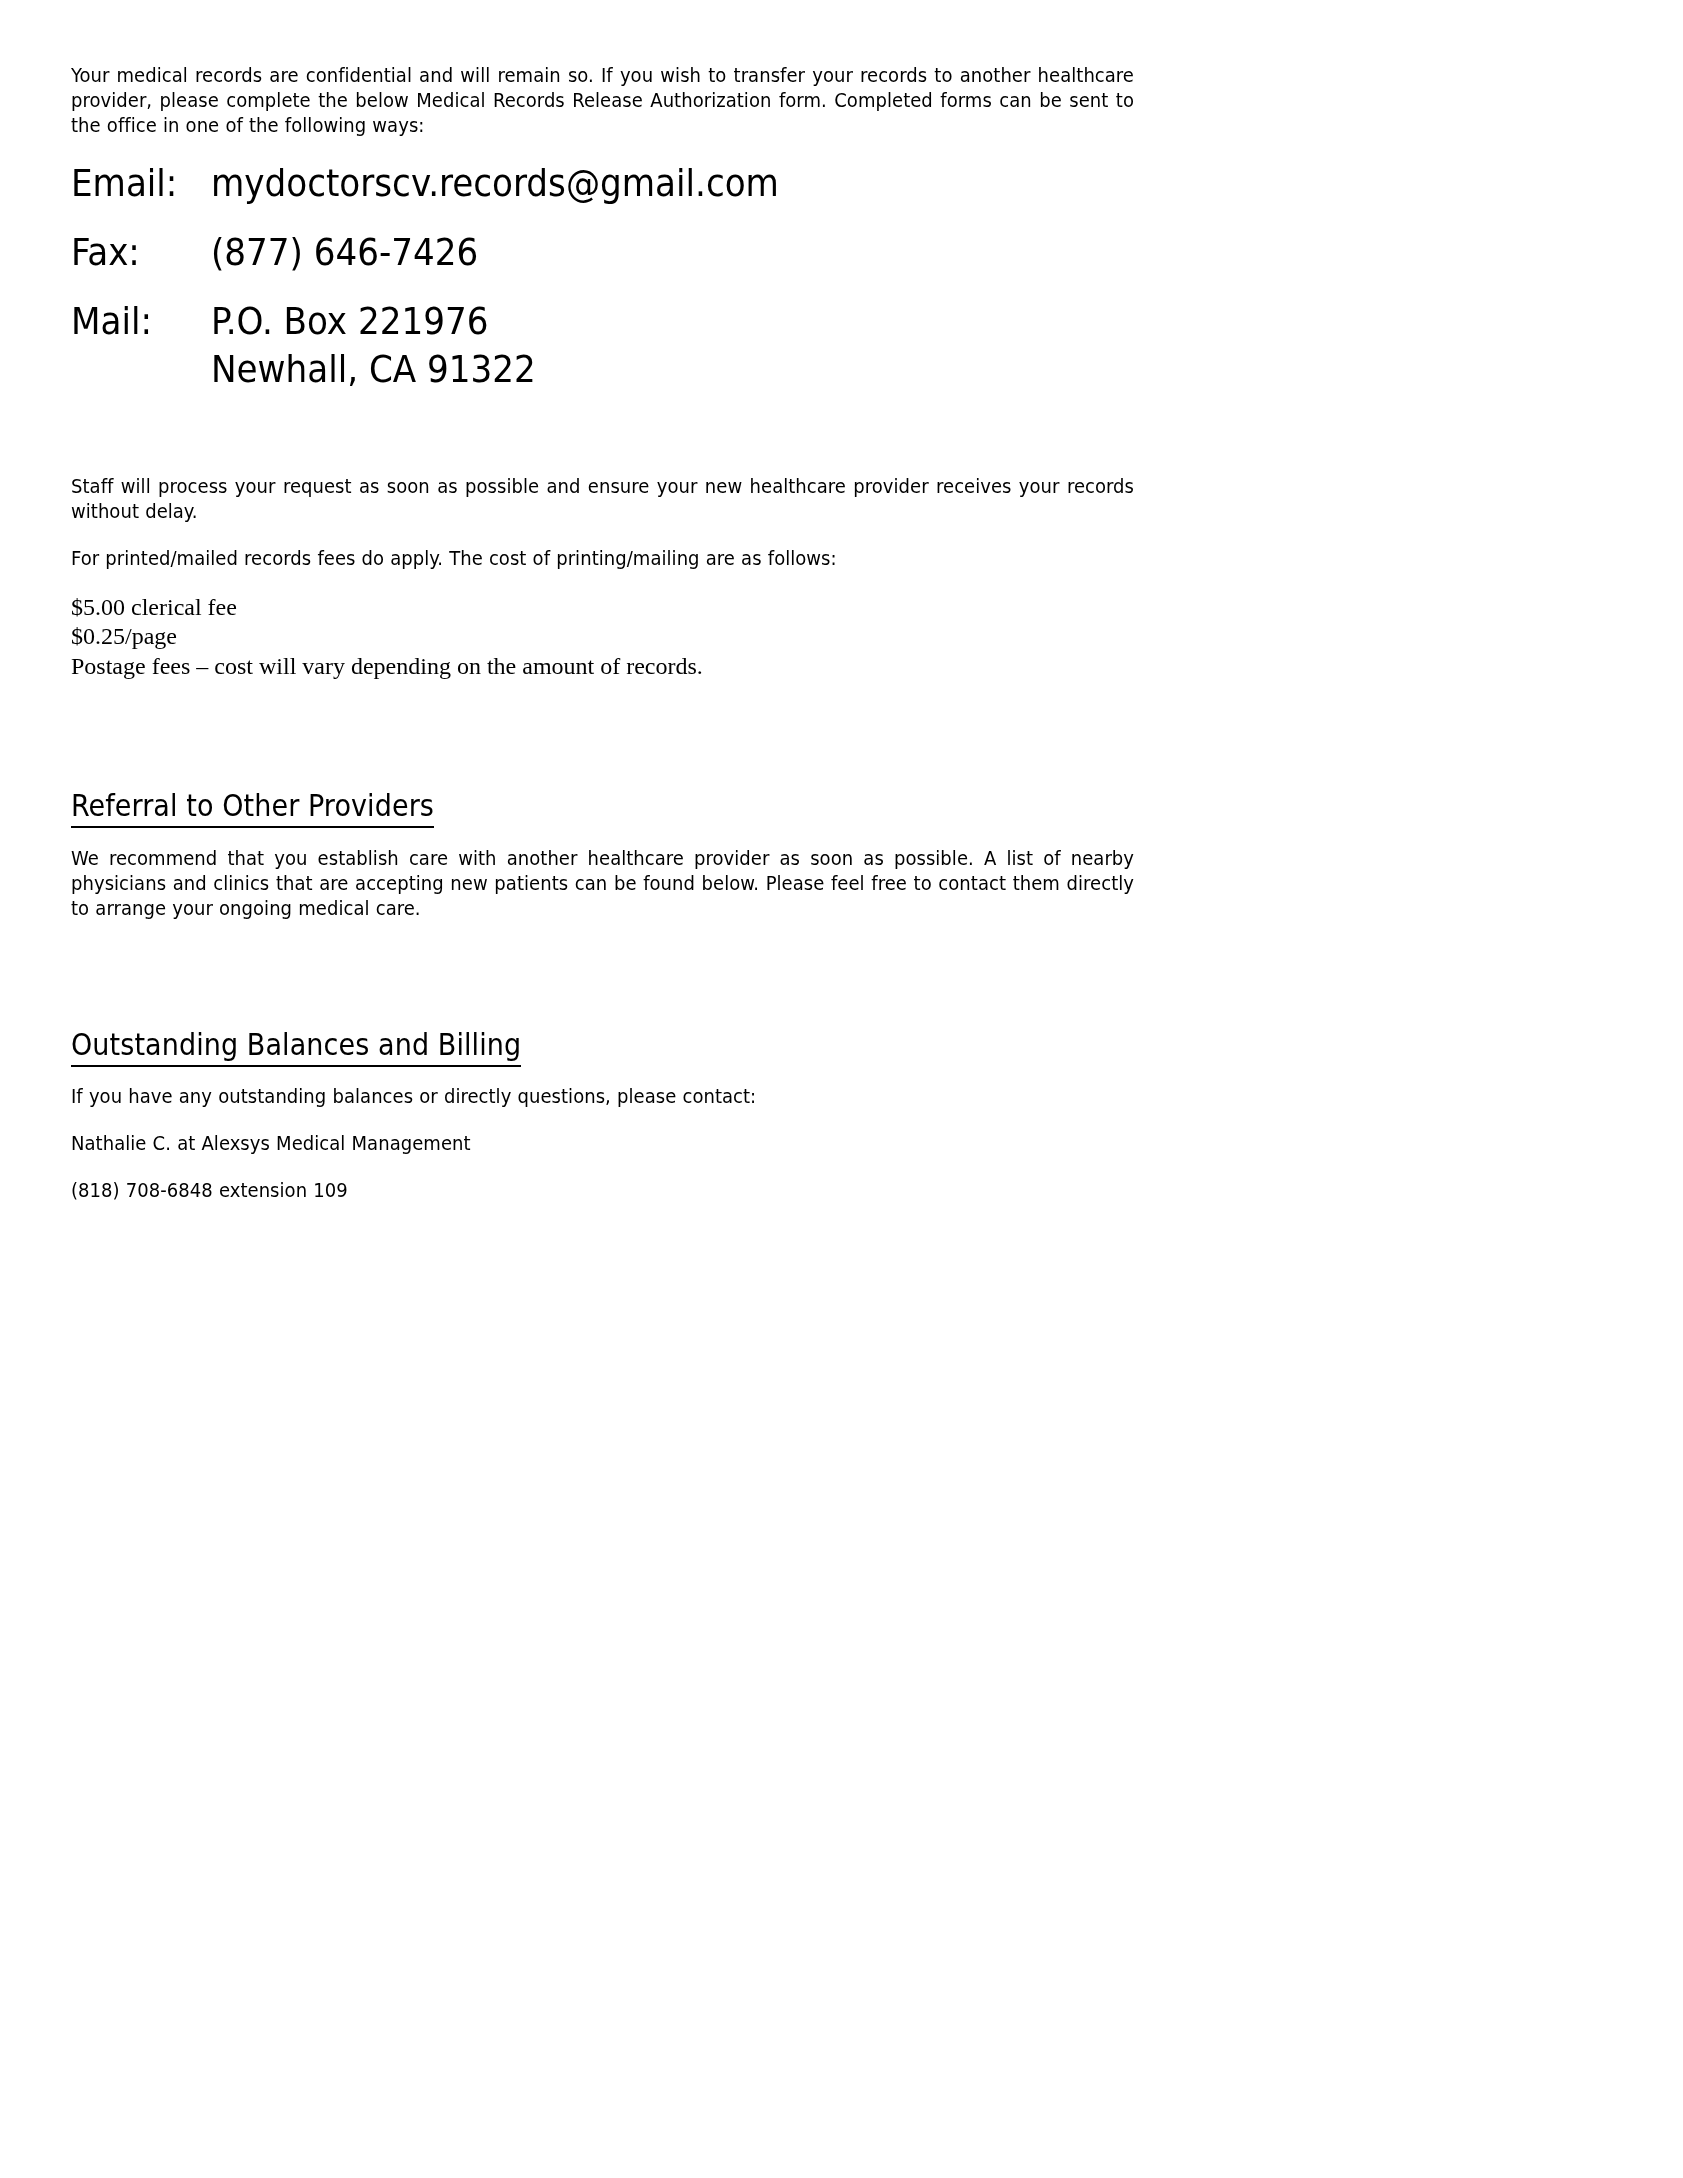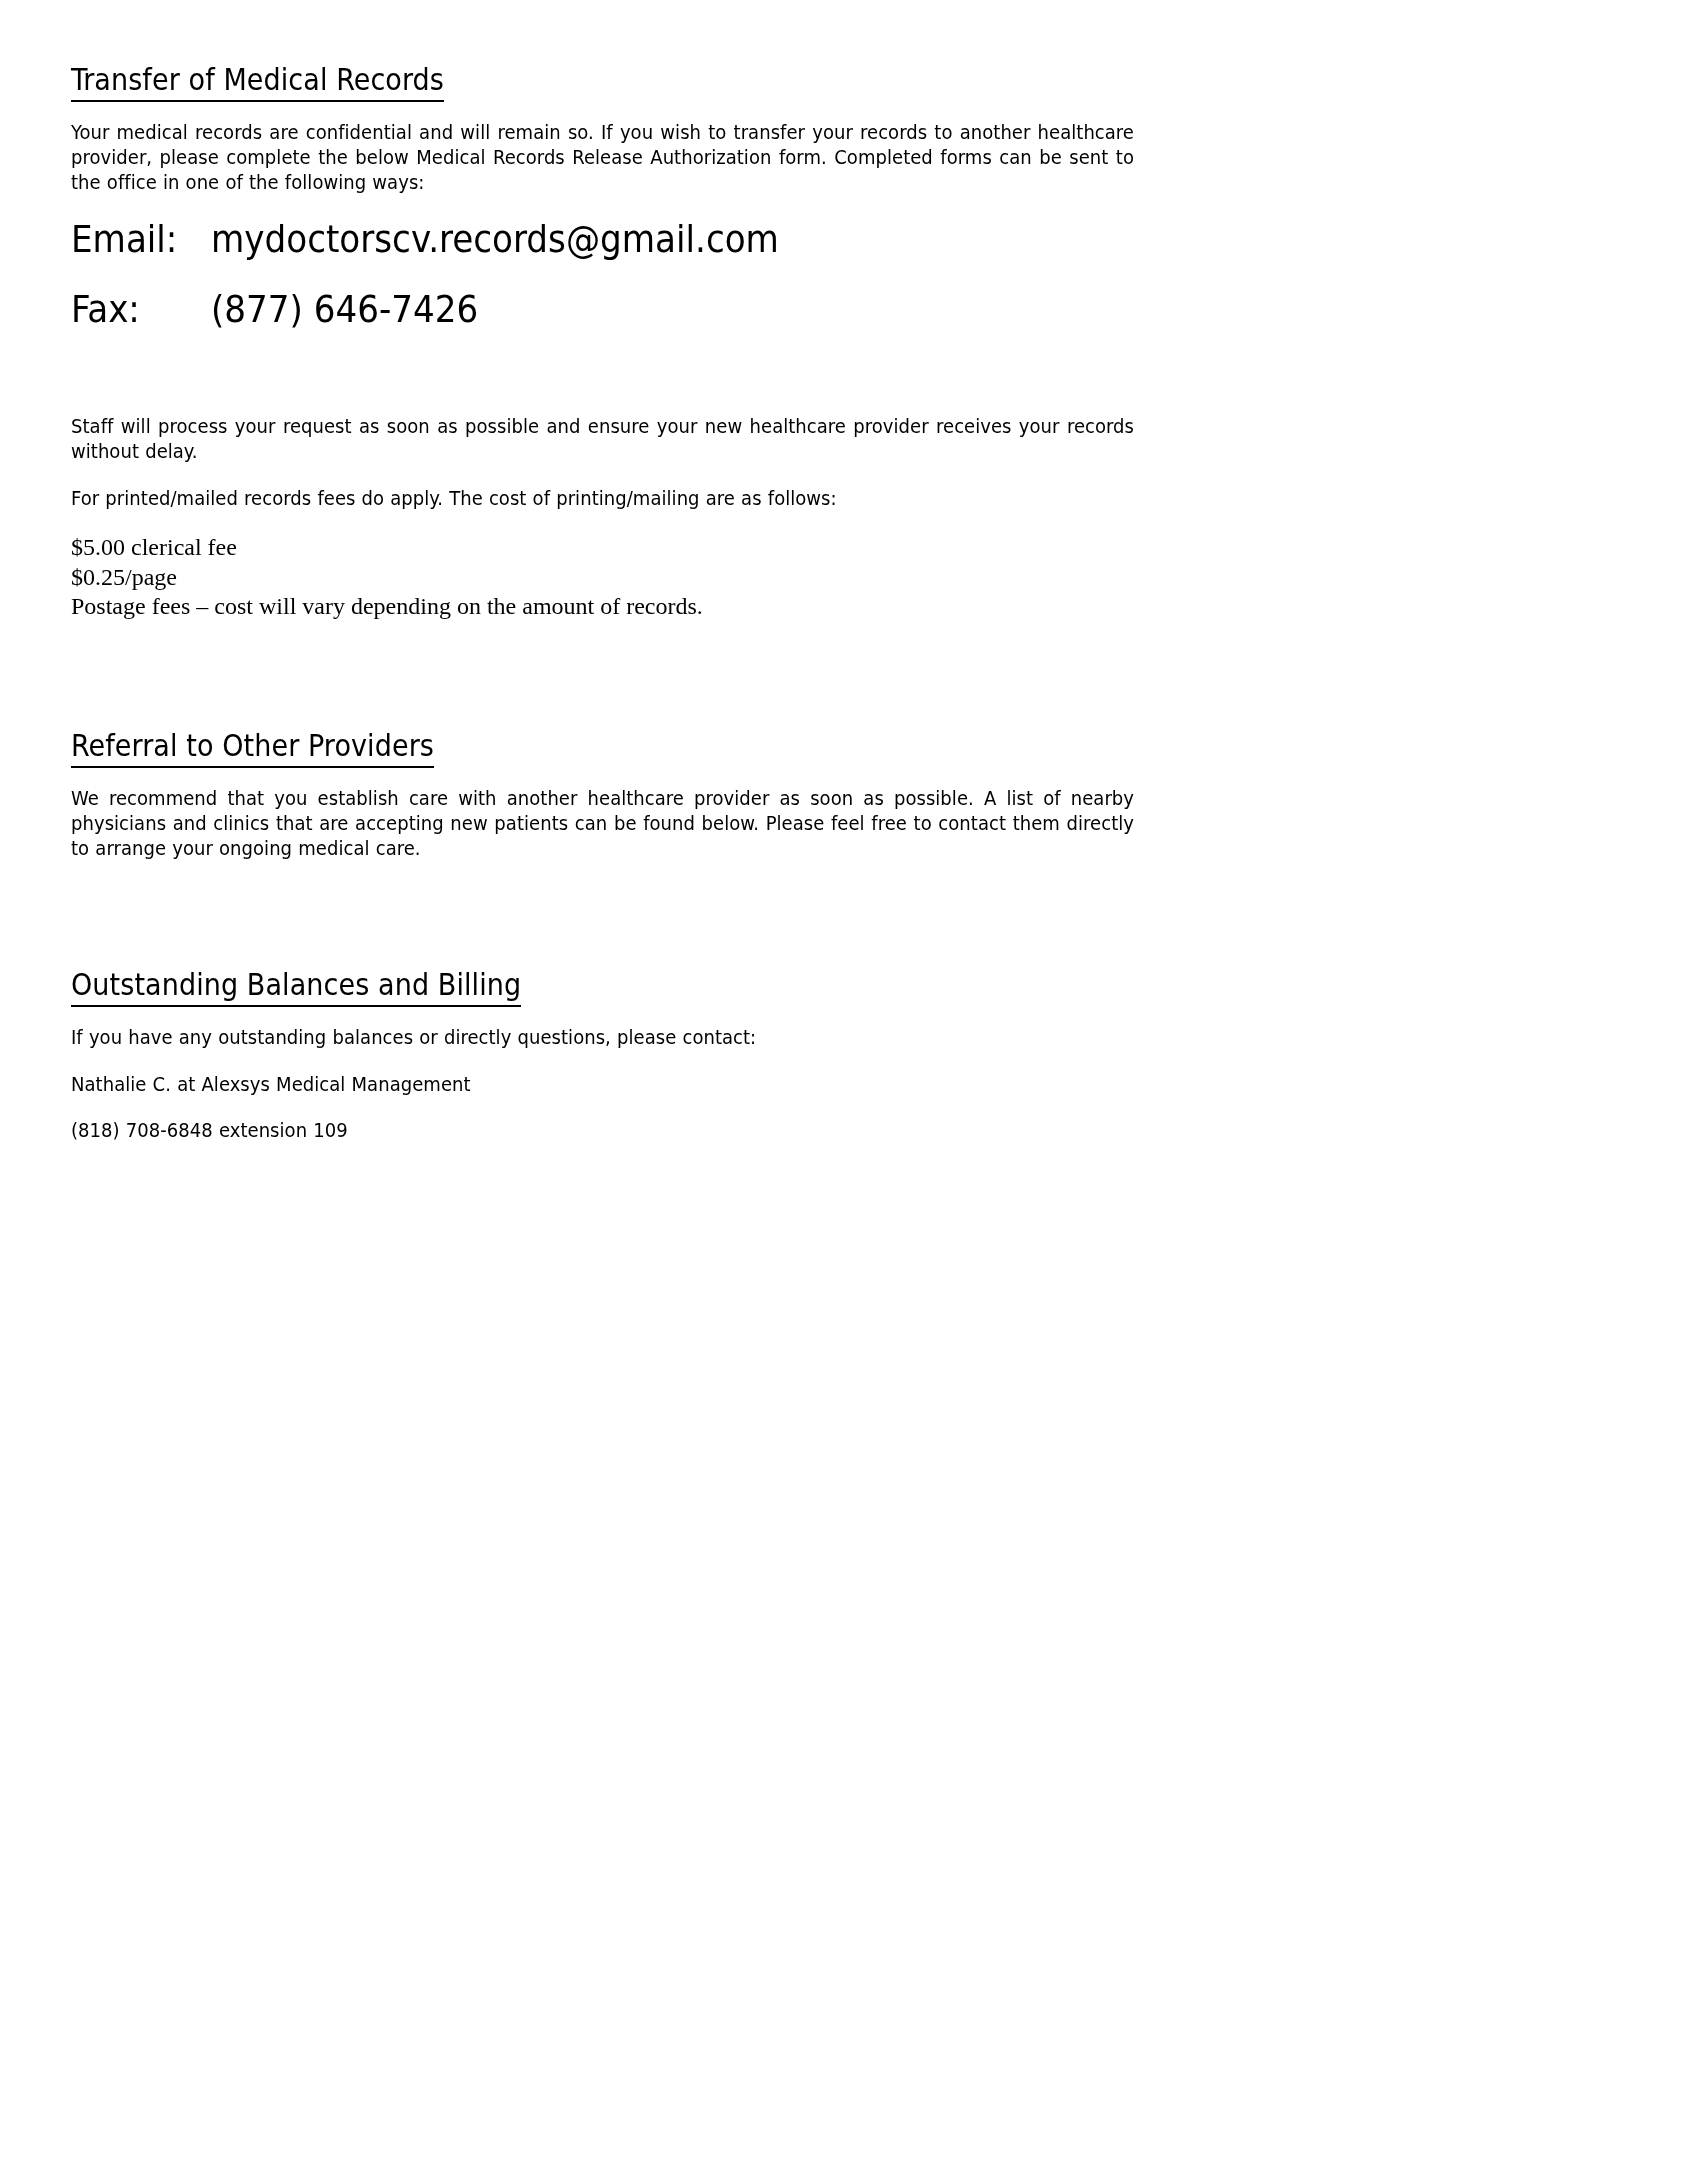--- a/index.html
+++ b/index.html
@@ -93,38 +93,42 @@
   }
   .gap-md { height: 59px; }
   .gap-xl { height: 85px; }
 </style>
 </head>
 <body>
 
 <div class="page">
   <div class="content">
 
-    <div class="heading">
-      <span class="h-text">Transfer of Medical Records</span>
-    </div>
 
     <p class="para">Your medical records are confidential and will remain so. If you wish to transfer your records to another healthcare provider, please complete the below Medical Records Release Authorization form. Completed forms can be sent to the office in one of the following ways:</p>
 
     <div class="contact-list">
 
       <div class="contact-row">
         <span class="contact-label">Email:</span>
         <span class="contact-value">mydoctorscv.records@gmail.com</span>
       </div>
 
       <div class="contact-row">
         <span class="contact-label">Fax:</span>
         <span class="contact-value">(877) 646-7426</span>
       </div>
 
+      <div class="contact-row">
+        <span class="contact-label">Mail:</span>
+        <span class="contact-value">
+          <span class="addr-line">P.O. Box 221976</span>
+          <span class="addr-line">Newhall, CA 91322</span>
+        </span>
+      </div>
 
     </div>
 
     <div class="gap-md"></div>
 
     <p class="para">Staff will process your request as soon as possible and ensure your new healthcare provider receives your records without delay.</p>
 
 
     <p class="para left">For printed/mailed records fees do apply. The cost of printing/mailing are as follows:</p>
 

